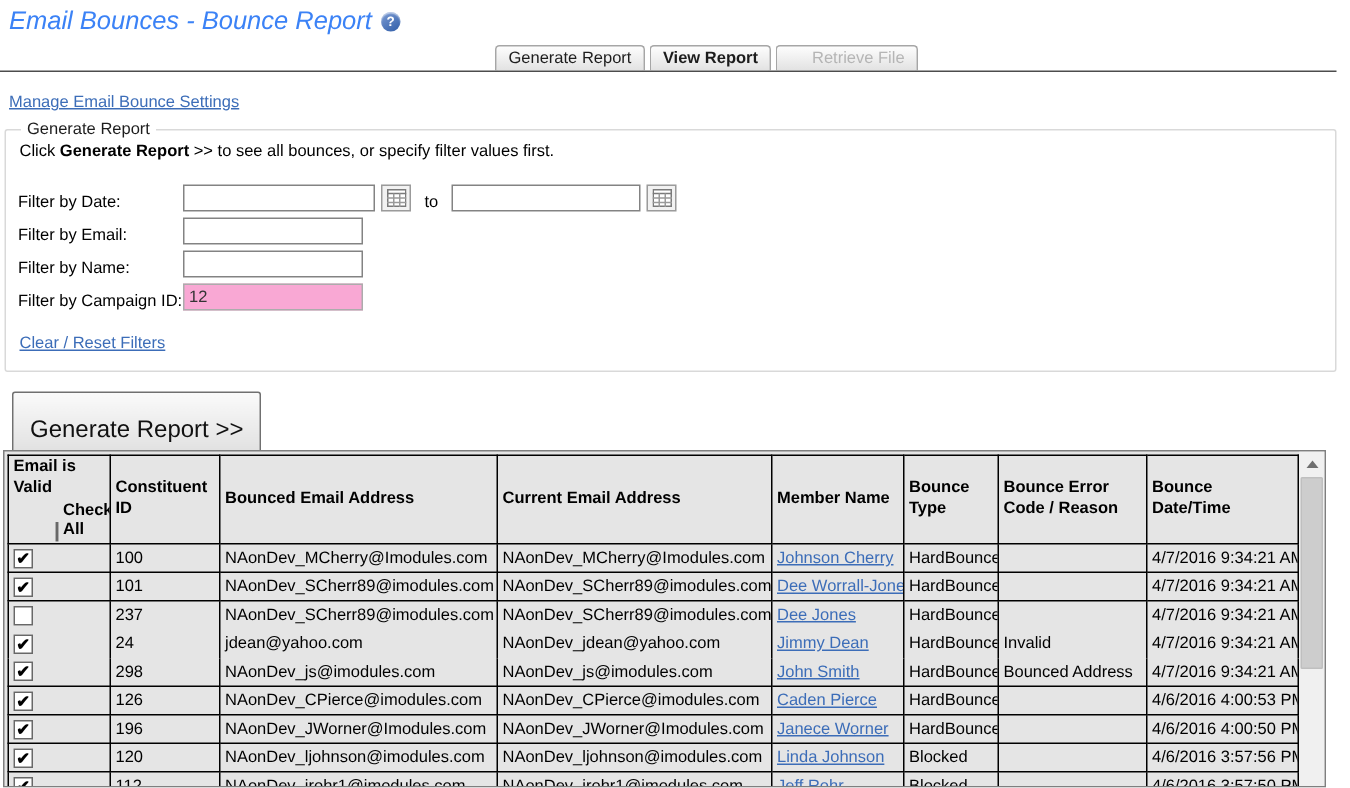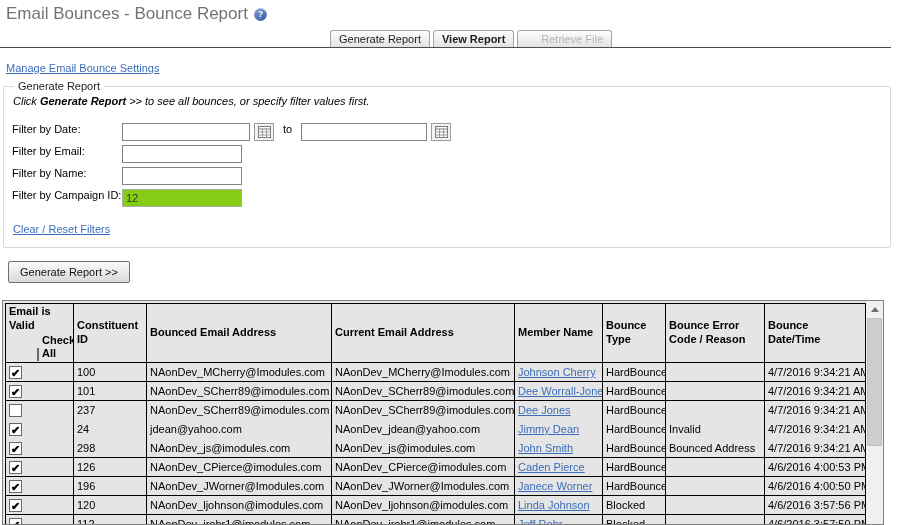--- a/index.html
+++ b/index.html
@@ -6,21 +6,21 @@
   html,body { margin:0; padding:0; }
   body {
     width:900px; height:525px; position:relative; overflow:hidden;
     background:#fff; color:#000;
     font-family:"Liberation Sans", sans-serif;
   }
   a.link { color:var(--link,#3c6db8); text-decoration:underline; cursor:pointer; }
 
   
   .titlebar { position:absolute; left:6px; top:4px; display:flex; align-items:center; gap:6px; }
-  .page-title { font-size:17px; font-weight:400; color:#737373; margin:0; }
+  .page-title { font-size:17px; font-weight:400; color:#3b82f6; margin:0;font-style:italic; }
   .help-icon {
     width:13px; height:13px; border-radius:50%;
     background:linear-gradient(145deg,#7d9cd4,#2f5da8);
     color:#fff; font-size:9px; font-weight:bold; line-height:13px; text-align:center;
     box-shadow:inset 0 1px 1px rgba(255,255,255,.6); cursor:pointer;
   }
 
   
   .tabbar { position:absolute; left:330px; top:30px; display:flex; gap:3px; }
   .tab {
@@ -33,40 +33,40 @@
   .tab-rule { position:absolute; left:0; top:47px; width:891px; height:1px; background:#4c4c4c; }
 
   .manage-link { position:absolute; left:6px; top:62px; font-size:11px; }
 
   
   .gen-fieldset {
     position:absolute; left:3px; top:80px; width:888px; height:168px;
     border:1px solid #d9d9d9; border-radius:2px; margin:0; padding:2px 8px 0 8px;
   }
   .gen-fieldset legend { font-size:11px; padding:0 4px; margin-left:2px; color:#1d1d1d; }
-  .instructions { font-size:11px; margin:1px 0 16px 1px;font-style:italic; }
-  .frow { display:flex; align-items:flex-start; height:18px; margin-bottom:4px; font-size:11px; }
+  .instructions { font-size:11px; margin:1px 0 16px 1px; }
+  .frow { display:flex; align-items:flex-end; height:18px; margin-bottom:4px; font-size:11px; }
   .flabel { width:110px; flex:0 0 110px; }
   input.txt {
     height:18px; border:1px solid #838383; font-size:11px; padding:0 3px;
     font-family:"Liberation Sans", sans-serif; background:#fff;
   }
   .w-date { width:128px; } .w-date2 { width:126px; } .w-md { width:120px; }
-  input.txt:disabled { background:#84cc16; border-color:#acacac; color:#333; }
+  input.txt:disabled { background:#f9a8d4; border-color:#acacac; color:#333; }
   .calbtn {
     width:20px; height:18px; margin-left:4px; border:1px solid #9b9b9b; background:#f2f2f2;
     display:flex; align-items:center; justify-content:center; cursor:pointer; padding:0;
   }
   .to-label { margin:0 9px 0 9px; }
   .clear-link { display:inline-block; margin:12px 0 0 1px; font-size:11px; }
 
   .gen-btn {
     position:absolute; left:8px; top:261px;
-    font-size:11px; font-family:"Liberation Sans", sans-serif;
-    padding:4px 11px; border:1px solid #707070; border-radius:2px;
+    font-size:16px; font-family:"Liberation Sans", sans-serif;
+    padding:16px 11px; border:1px solid #707070; border-radius:2px;
     background:linear-gradient(#fafafa,#dadada); color:#111; cursor:pointer;
   }
 
   
   .tablewrap {
     position:absolute; left:2px; top:300px; width:882px; height:225px;
     border:1px solid #7f7f7f; background:#e5e5e5; overflow:hidden;
   }
   table.report { border-collapse:collapse; margin:2px 0 0 2px; width:860px; table-layout:fixed; }
   .report th, .report td {

